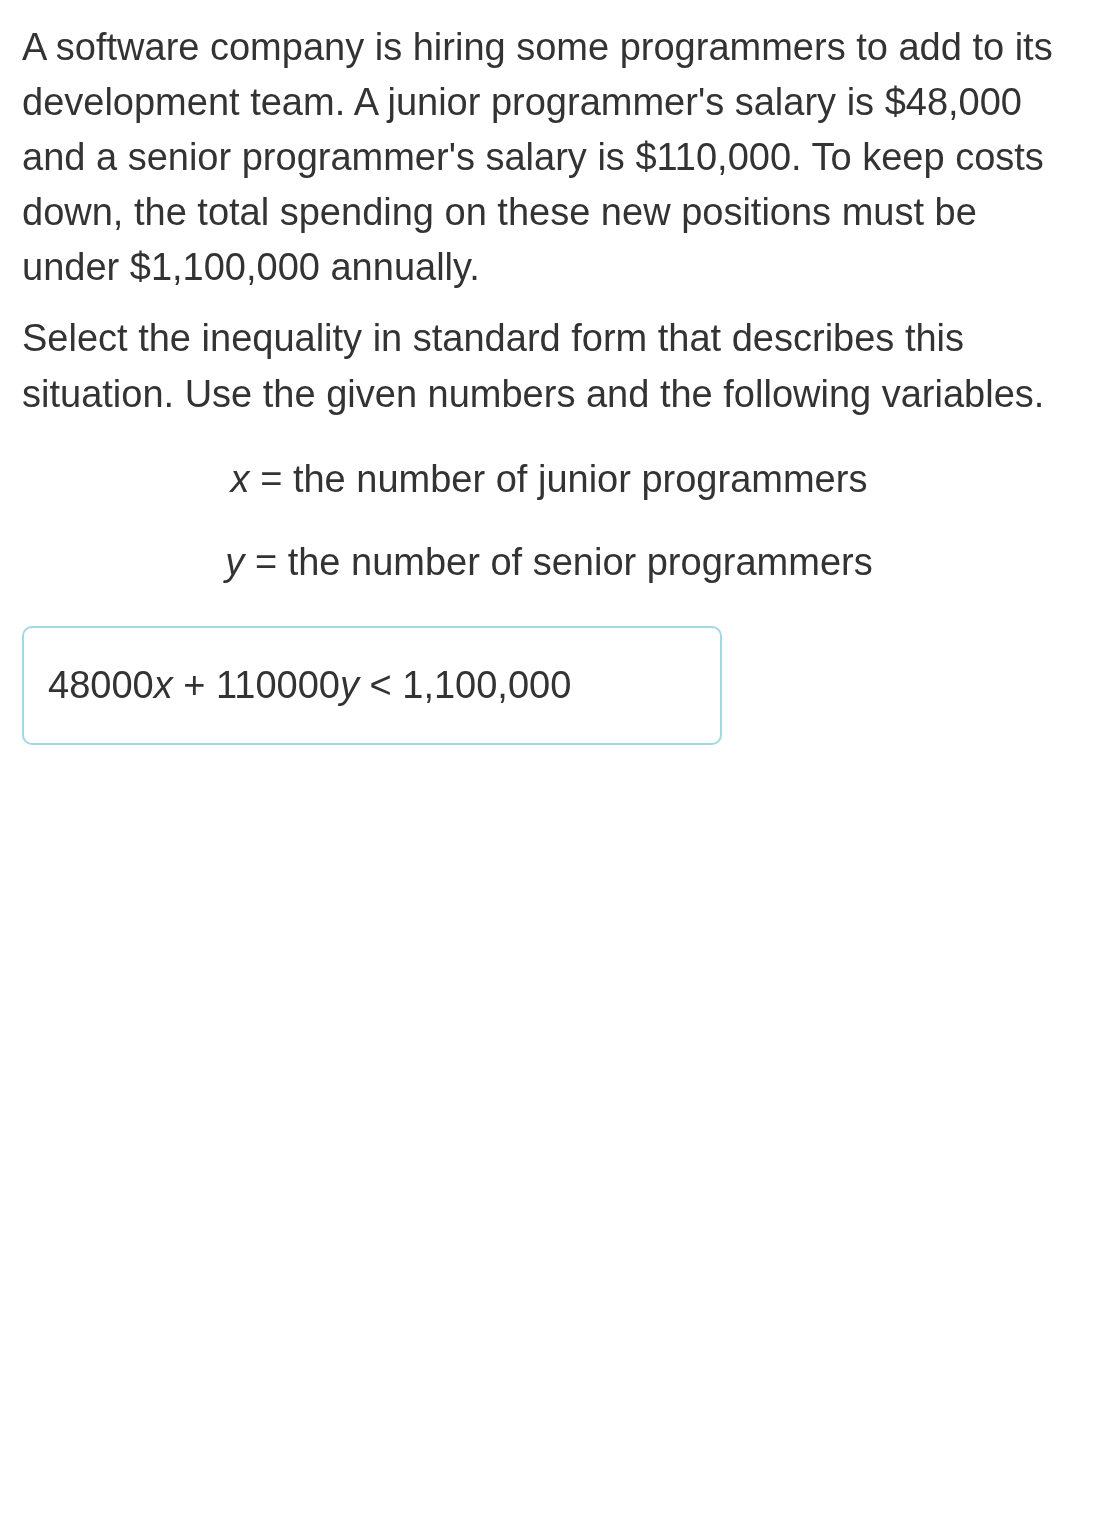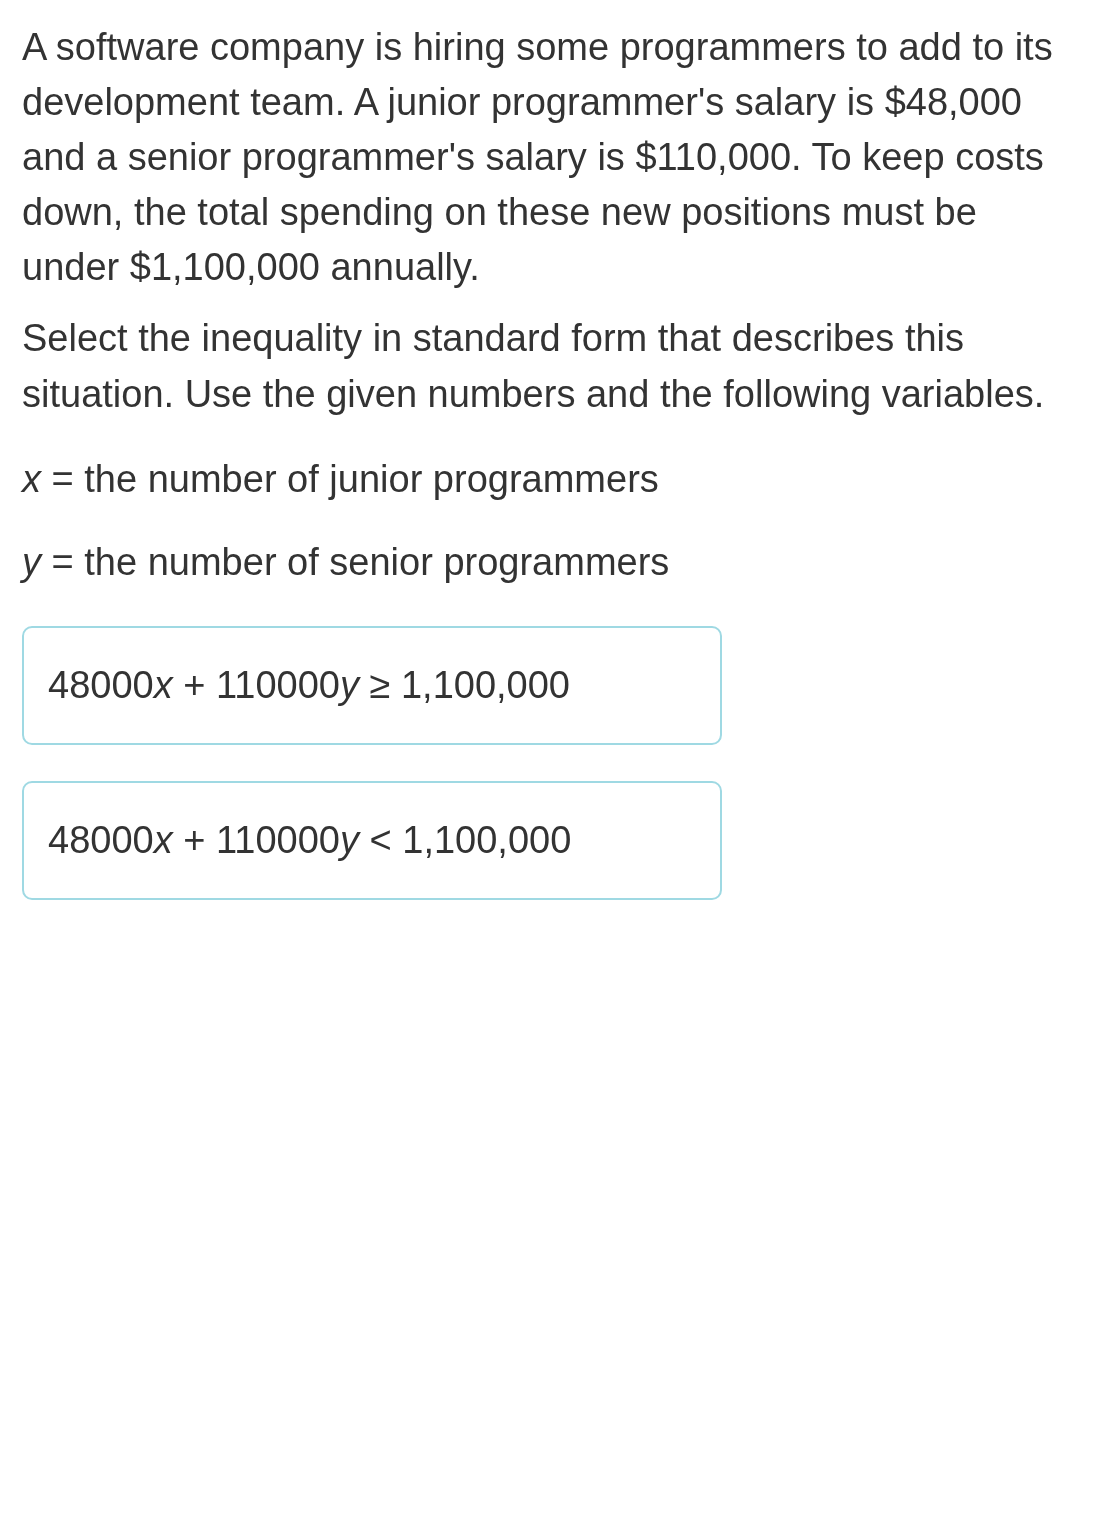--- a/index.html
+++ b/index.html
@@ -7,21 +7,21 @@
   body {
     font-family: Verdana, Geneva, sans-serif;
     font-size: 38px;
     line-height: 1.45;
     color: #333;
     padding: 20px 22px 40px 22px;
     background: #fff;
   }
   .problem-text { margin-bottom: 16px; }
   .instruction-text { margin-bottom: 30px; }
-  .var-definition { margin-bottom: 28px; }
+  .var-definition { margin-bottom: 28px; text-align: center; }
   .var-definition .var { font-style: italic; }
   .options { margin-top: 36px; }
   .option {
     border: 2px solid #9fd9e3;
     border-radius: 10px;
     padding: 30px 24px;
     margin-bottom: 36px;
     width: 700px;
     cursor: pointer;
     font-size: 38px;
@@ -39,23 +39,20 @@
 <div class="var-definition">
   <span class="var">x</span><span> = </span><span>the number of junior programmers</span>
 </div>
 
 <div class="var-definition">
   <span class="var">y</span><span> = </span><span>the number of senior programmers</span>
 </div>
 
 <div class="options">
 
-  <div class="option">
-    <span>48000</span><span class="var">x</span><span> + </span><span>110000</span><span class="var">y</span><span> ≥ </span><span>1,100,000</span>
-  </div>
 
 
 
   <div class="option">
     <span>48000</span><span class="var">x</span><span> + </span><span>110000</span><span class="var">y</span><span> &lt; </span><span>1,100,000</span>
   </div>
 
 </div>
 
 </body></html>

